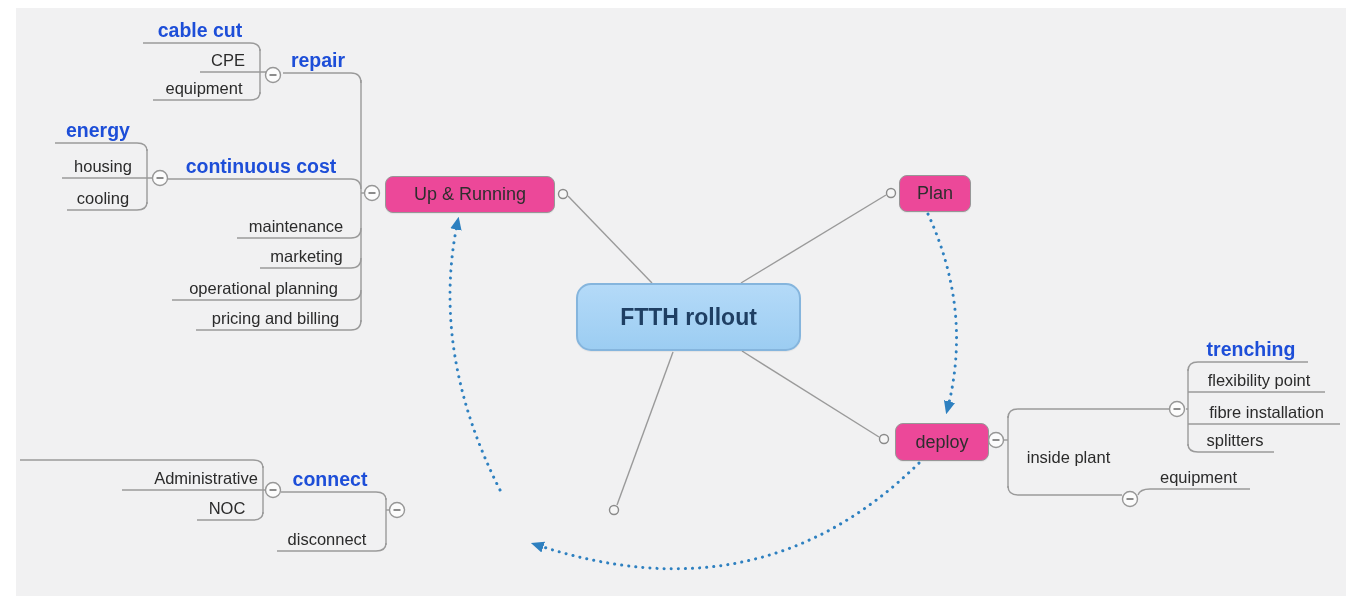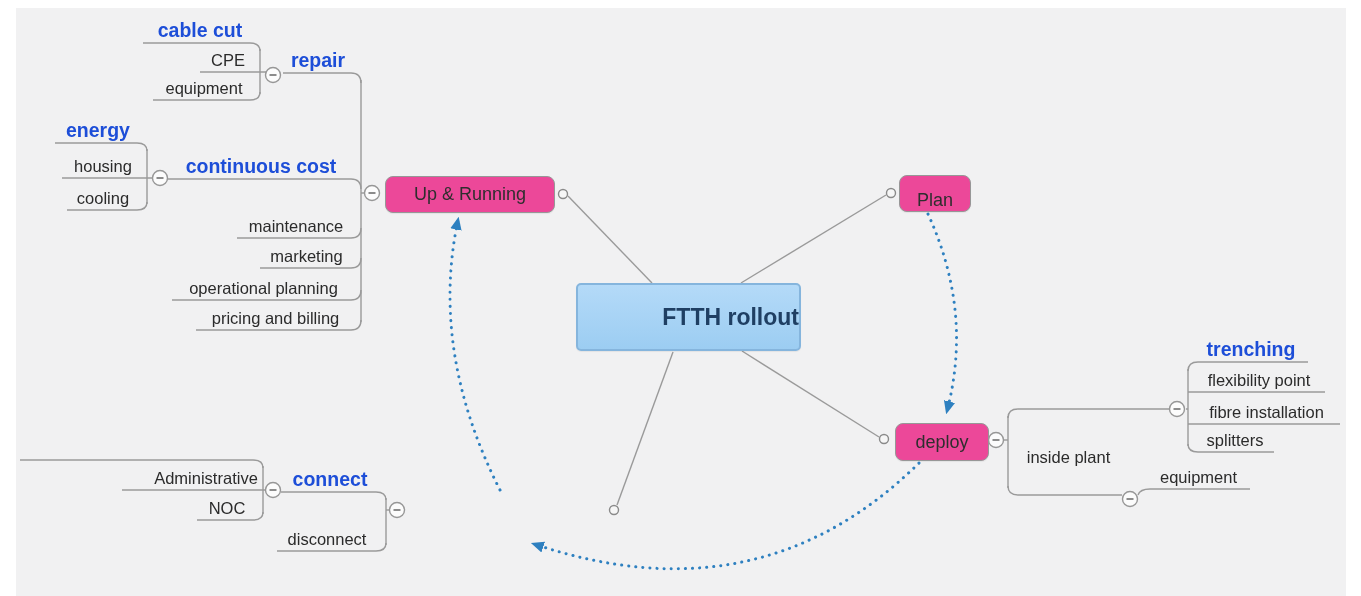--- a/index.html
+++ b/index.html
@@ -19,22 +19,22 @@
   .lbl.b{font-weight:bold;font-size:19.5px;color:#1d4ed8;}
   .node{
     position:absolute;background:#ec4899;border:1.4px solid #979797;
     border-radius:8px;display:flex;align-items:center;justify-content:center;
     font-size:18px;color:#2e2e2e;white-space:nowrap;
     box-shadow:0 1px 1px rgba(0,0,0,0.06);
   }
   .node.central{
     background:#a8d3f5;
     background:linear-gradient(#b4daf8,#9ccdf2);
-    border:2px solid #85b5dd;border-radius:5px;
-    font-weight:bold;font-size:23px;color:#1f3f63;justify-content:flex-end;
+    border:2px solid #85b5dd;border-radius:15px;
+    font-weight:bold;font-size:23px;color:#1f3f63;
   }
 </style>
 </head>
 <body>
 
 <div class="stage">
   <div class="canvas"></div>
 
   <svg class="wires" viewBox="0 0 1361 596">
     <defs>
@@ -139,21 +139,21 @@
       <g>
         <circle cx="397" cy="510" r="7.5" fill="#fcfcfc" stroke="#979797" stroke-width="1.4"></circle>
         <path d="M393.5,510 H400.5" stroke="#6f6f6f" stroke-width="1.6"></path>
       </g>
     </g>
   </svg>
 
   <div class="node" style="left:385px;top:176px;width:168px;height:35px;">
     <span>Up &amp; Running</span>
   </div>
-  <div class="node" style="left:899px;top:175px;width:70px;height:35px;align-items:flex-end;">
+  <div class="node" style="left:899px;top:175px;width:70px;height:35px;">
     <span>Plan</span>
   </div>
   <div class="node" style="left:895px;top:423px;width:92px;height:36px;">
     <span>deploy</span>
   </div>
   <div class="node central" style="left:576px;top:283px;width:221px;height:64px;">
     <span>FTTH rollout</span>
   </div>
 
   <div class="lbl b" style="left:143px;top:19px;width:114px;">cable cut</div>

